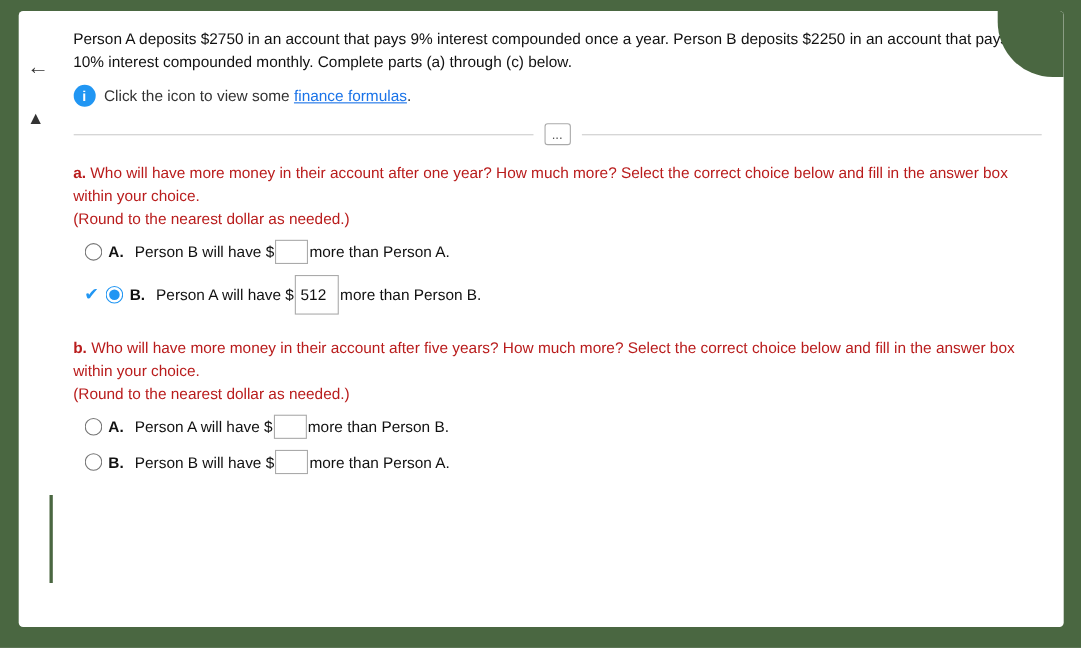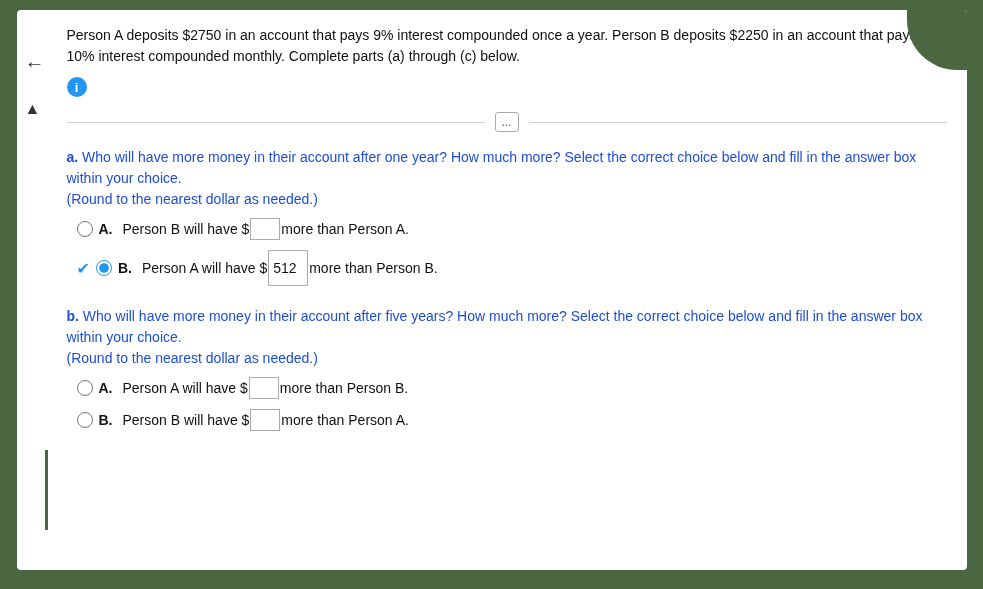--- a/index.html
+++ b/index.html
@@ -94,21 +94,21 @@
       padding: 2px 6px;
       font-size: 12px;
       color: #555;
       cursor: pointer;
     }
     .question-section {
       margin-bottom: 20px;
     }
     .question-text {
       font-size: 14px;
-      color: #1d4ed8;
+      color: #b91c1c;
       line-height: 1.5;
       margin-bottom: 8px;
     }
     .question-label {
       font-weight: bold;
     }
     .options-container {
       margin-left: 10px;
     }
     .option-row {
@@ -201,20 +201,24 @@
   <div class="up-arrow">▲</div>
 
   <div class="left-border-bar"></div>
 
   <div class="content-area">
 
     <p class="problem-statement">Person A deposits $2750 in an account that pays 9% interest compounded once a year. Person B deposits $2250 in an account that pays 10% interest compounded monthly. Complete parts (a) through (c) below.</p>
 
     <div class="info-row">
       <div class="info-icon">i</div>
+      <span class="info-text">
+        Click the icon to view some 
+        <span class="info-link">finance formulas</span>.
+      </span>
     </div>
 
     <div class="divider-section">
       <div class="divider-line"></div>
       <div class="divider-dots">...</div>
       <div class="divider-line"></div>
     </div>
 
     <div class="question-section">
       <p class="question-text">

